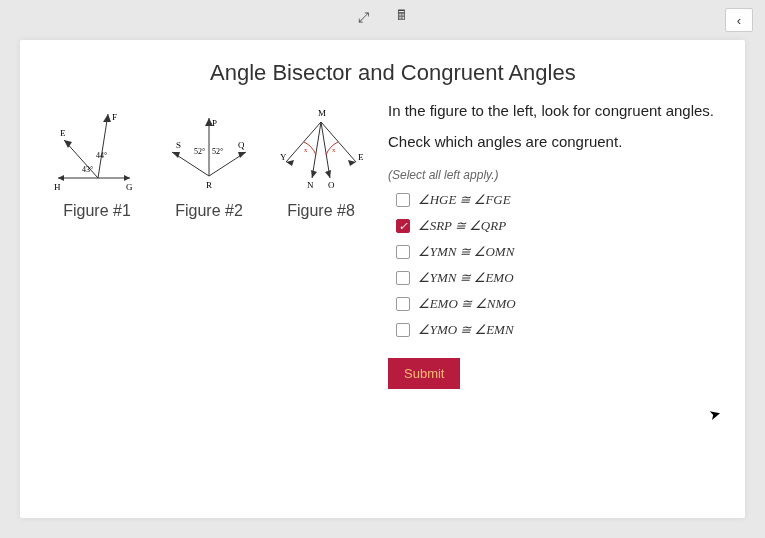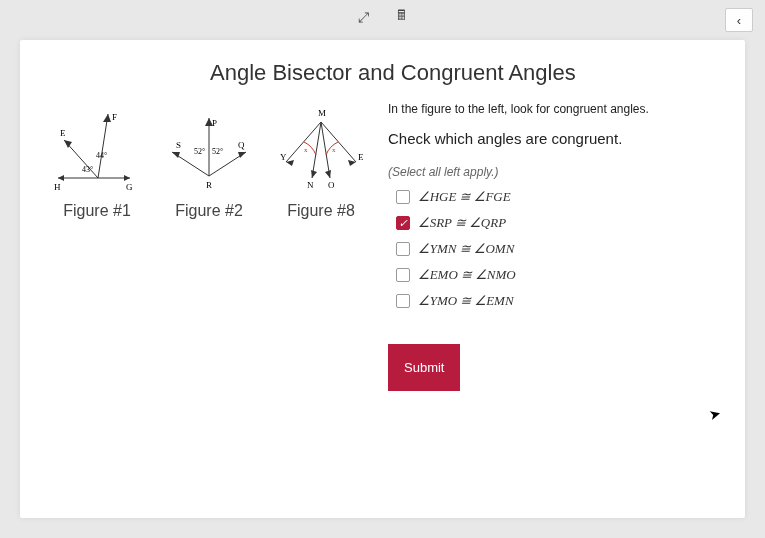--- a/index.html
+++ b/index.html
@@ -74,21 +74,21 @@
   }
   .figlabel {
     font-size: 16px;
     color: #444;
   }
   .question {
     flex: 1;
     font-size: 14px;
     color: #222;
   }
-  .qline1 { margin-bottom: 14px; font-size: 12px; }
+  .qline1 { margin-bottom: 14px; font-size: 15px; }
   .qline2 { margin-bottom: 18px; font-size: 15px; }
   .hint { font-size: 12px; color: #666; font-style: italic; margin-bottom: 10px; }
   .options { display: flex; flex-direction: column; gap: 10px; }
   .opt {
     display: flex;
     align-items: center;
     gap: 8px;
     font-size: 13px;
     font-style: italic;
     font-family: "Times New Roman", serif;
@@ -104,25 +104,25 @@
     font-size: 11px;
     cursor: pointer;
     flex-shrink: 0;
   }
   .chk.checked {
     background: #b71c3f;
     border-color: #b71c3f;
     color: #fff;
   }
   .submit {
-    margin-top: 35px;
+    margin-top: 20px;
     background: #b71c3f;
-    color: #ffffff;
+    color: #fdba74;
     border: none;
-    padding: 16px 16px;
+    padding: 8px 16px;
     font-size: 13px;
     cursor: pointer;
   }
   .cursor-arrow {
     position: absolute;
     right: 44px;
     bottom: 116px;
     font-size: 14px;
     color: #000;
     transform: rotate(-15deg);
@@ -235,20 +235,24 @@
         <div class="opt">
           <span class="chk checked">✓</span>
           <span>∠SRP ≅ ∠QRP</span>
         </div>
         <div class="opt">
           <span class="chk"></span>
           <span>∠YMN ≅ ∠OMN</span>
         </div>
         <div class="opt">
           <span class="chk"></span>
+          <span>∠YMN ≅ ∠EMO</span>
+        </div>
+        <div class="opt">
+          <span class="chk"></span>
           <span>∠EMO ≅ ∠NMO</span>
         </div>
         <div class="opt">
           <span class="chk"></span>
           <span>∠YMO ≅ ∠EMN</span>
         </div>
       </div>
 
       <button class="submit">Submit</button>
     </div>

